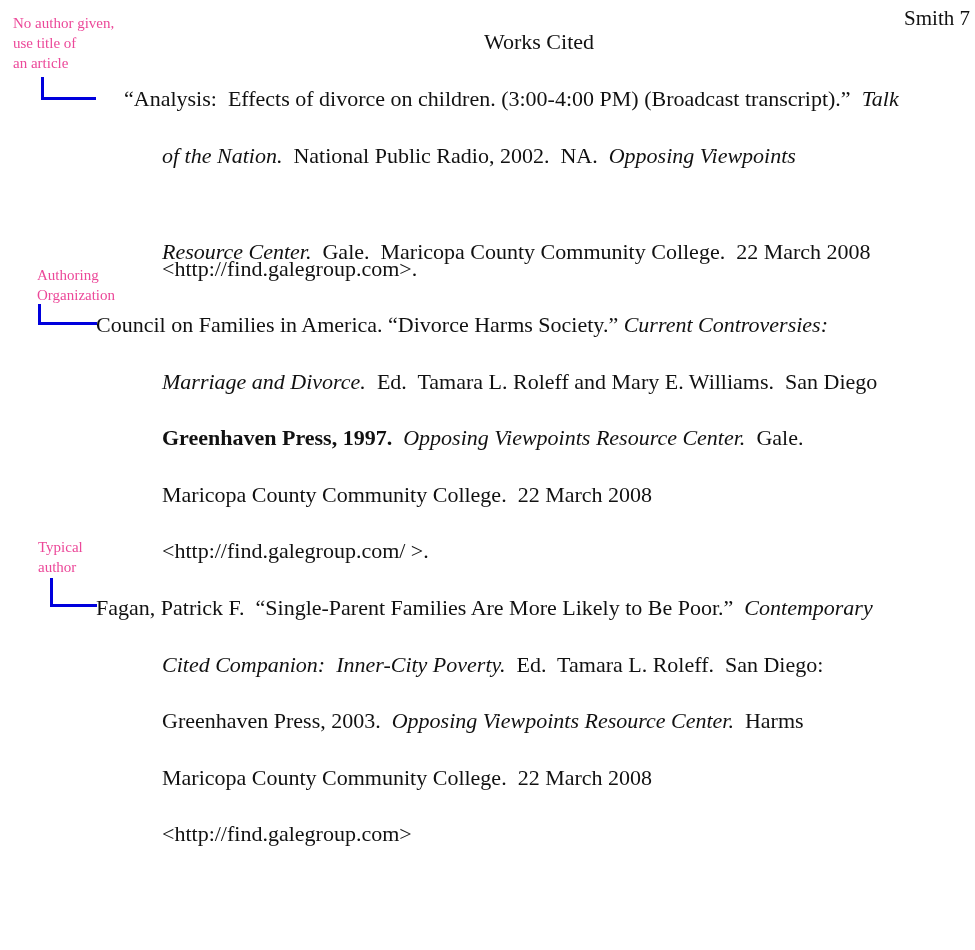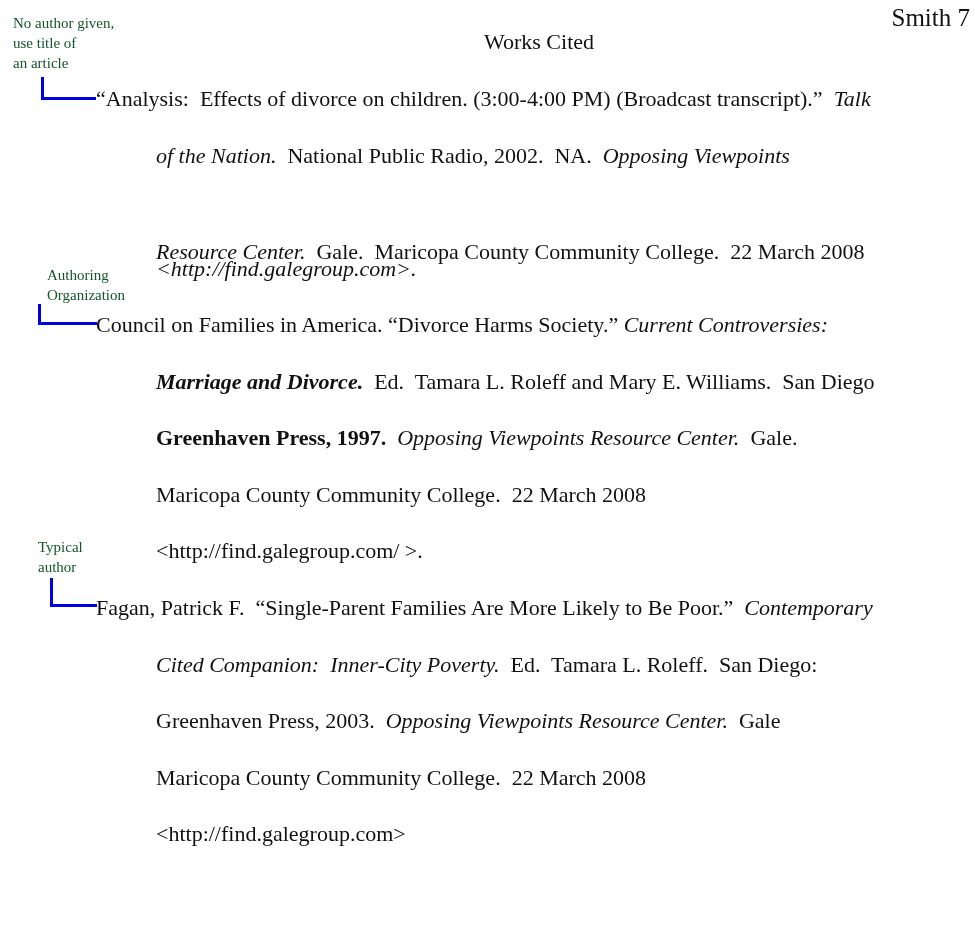--- a/index.html
+++ b/index.html
@@ -3,73 +3,73 @@
   <meta charset="utf-8">
   <style>
     html, body { margin: 0; padding: 0; background: #ffffff; }
     body {
       width: 975px; height: 950px; position: relative; overflow: hidden;
       font-family: "Liberation Serif", "DejaVu Serif", serif;
       color: #111111;
     }
     .header-right {
       position: absolute; top: 6px; right: 5px;
-      font-size: 25px; line-height: 24px;
+      font-size: 21px; line-height: 24px;
     }
     .title {
       position: absolute; top: 29px; left: 0; width: 1078px; text-align: center;
       font-size: 22px; line-height: 26px;
     }
     .line {
       position: absolute; font-size: 22px; line-height: 26px; white-space: nowrap;
     }
     .first { left: 96px; }
-    .cont { left: 156px; }
+    .cont { left: 162px; }
     .it { font-style: italic; }
     .note {
-      position: absolute; color: #14532d; font-size: 15px; line-height: 20px;
+      position: absolute; color: #ec4899; font-size: 15px; line-height: 20px;
       white-space: pre-line;
     }
     .bracket {
       position: absolute; border-left: 3px solid #0000dd; border-bottom: 3px solid #0000dd;
     }
   </style>
 </head>
 <body>
 
 <div class="header-right">Smith 7</div>
 <div class="title">Works Cited</div>
 
 <div class="note" style="left:13px; top:13px;">No author given,
 use title of
 an article</div>
 <div class="bracket" style="left:41px; top:77px; width:52px; height:20px;"></div>
 
-<div class="note" style="left:47px; top:265px;">Authoring
+<div class="note" style="left:37px; top:265px;">Authoring
 Organization</div>
 <div class="bracket" style="left:38px; top:304px; width:56px; height:18px;"></div>
 
 <div class="note" style="left:38px; top:537px;">Typical
 author</div>
 <div class="bracket" style="left:50px; top:578px; width:44px; height:26px;"></div>
 
 <div>
-  <div class="line first" style="top:86px;"><span style="white-space: pre;">“Analysis:  Effects of divorce on children. (3:00-4:00 PM) (Broadcast transcript).”  </span><span class="it" style="white-space: pre;">Talk</span></div>
+  <div class="line first" style="top:86px;"><span style="white-space: pre; margin-left: 28px;">“Analysis:  Effects of divorce on children. (3:00-4:00 PM) (Broadcast transcript).”  </span><span class="it" style="white-space: pre;">Talk</span></div>
   <div class="line cont" style="top:143px;"><span class="it" style="white-space: pre;">of the Nation.</span><span style="white-space: pre;">  National Public Radio, 2002.  NA.  </span><span class="it" style="white-space: pre;">Opposing Viewpoints</span></div>
   <div class="line cont" style="top:199px;margin-top:40px;"><span class="it" style="white-space: pre;">Resource Center.</span><span style="white-space: pre;">  Gale.  Maricopa County Community College.  22 March 2008</span></div>
-  <div class="line cont" style="top:256px;font-style:italic;"><span style="white-space: pre;">&lt;http://find.galegroup.com&gt;.</span></div>
+  <div class="line cont" style="top:256px;"><span style="white-space: pre;">&lt;http://find.galegroup.com&gt;.</span></div>
 </div>
 
 <div>
   <div class="line first" style="top:312px;"><span style="white-space: pre;">Council on Families in America. “Divorce Harms Society.” </span><span class="it" style="white-space: pre;">Current Controversies:</span></div>
-  <div class="line cont" style="top:369px;"><span class="it" style="white-space: pre; font-weight: bold;">Marriage and Divorce.</span><span style="white-space: pre;">  Ed.  Tamara L. Roleff and Mary E. Williams.  San Diego</span></div>
+  <div class="line cont" style="top:369px;"><span class="it" style="white-space: pre;">Marriage and Divorce.</span><span style="white-space: pre;">  Ed.  Tamara L. Roleff and Mary E. Williams.  San Diego</span></div>
   <div class="line cont" style="top:425px;"><span style="white-space: pre; font-weight: bold;">Greenhaven Press, 1997.  </span><span class="it" style="white-space: pre;">Opposing Viewpoints Resource Center.</span><span style="white-space: pre;">  Gale.</span></div>
   <div class="line cont" style="top:482px;"><span style="white-space: pre;">Maricopa County Community College.  22 March 2008</span></div>
   <div class="line cont" style="top:538px;"><span style="white-space: pre;">&lt;http://find.galegroup.com/ &gt;.</span></div>
 </div>
 
 <div>
   <div class="line first" style="top:595px;"><span style="white-space: pre;">Fagan, Patrick F.  “Single-Parent Families Are More Likely to Be Poor.”  </span><span class="it" style="white-space: pre; font-style: italic;">Contemporary</span></div>
   <div class="line cont" style="top:652px;"><span class="it" style="white-space: pre;">Cited Companion:  Inner-City Poverty.</span><span style="white-space: pre;">  Ed.  Tamara L. Roleff.  San Diego:</span></div>
-  <div class="line cont" style="top:708px;"><span style="white-space: pre;">Greenhaven Press, 2003.  </span><span class="it" style="white-space: pre;">Opposing Viewpoints Resource Center.</span><span style="white-space: pre;">  Gale</span></div>
+  <div class="line cont" style="top:708px;"><span style="white-space: pre;">Greenhaven Press, 2003.  </span><span class="it" style="white-space: pre;">Opposing Viewpoints Resource Center.</span><span style="white-space: pre;">  Harms</span></div>
   <div class="line cont" style="top:765px;"><span style="white-space: pre;">Maricopa County Community College.  22 March 2008</span></div>
   <div class="line cont" style="top:821px;"><span style="white-space: pre;">&lt;http://find.galegroup.com&gt;</span></div>
 </div>
 
 </body></html>

